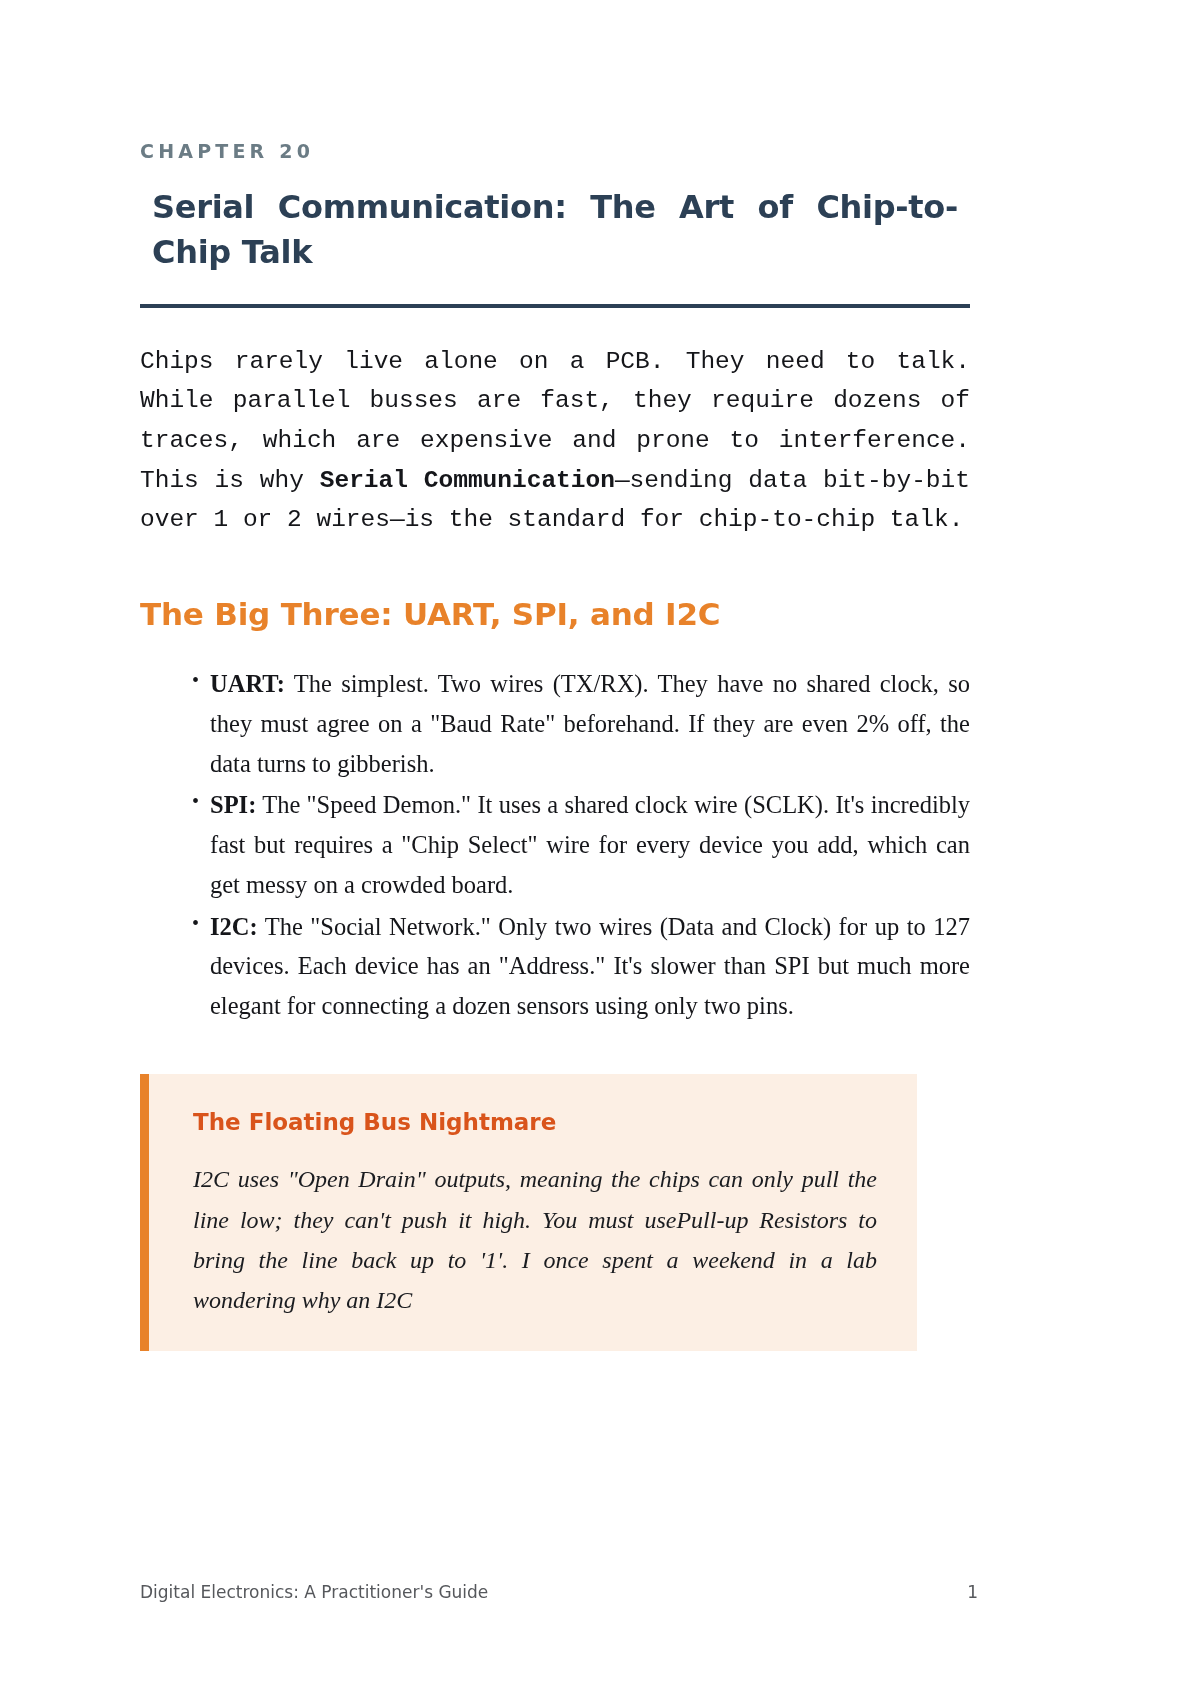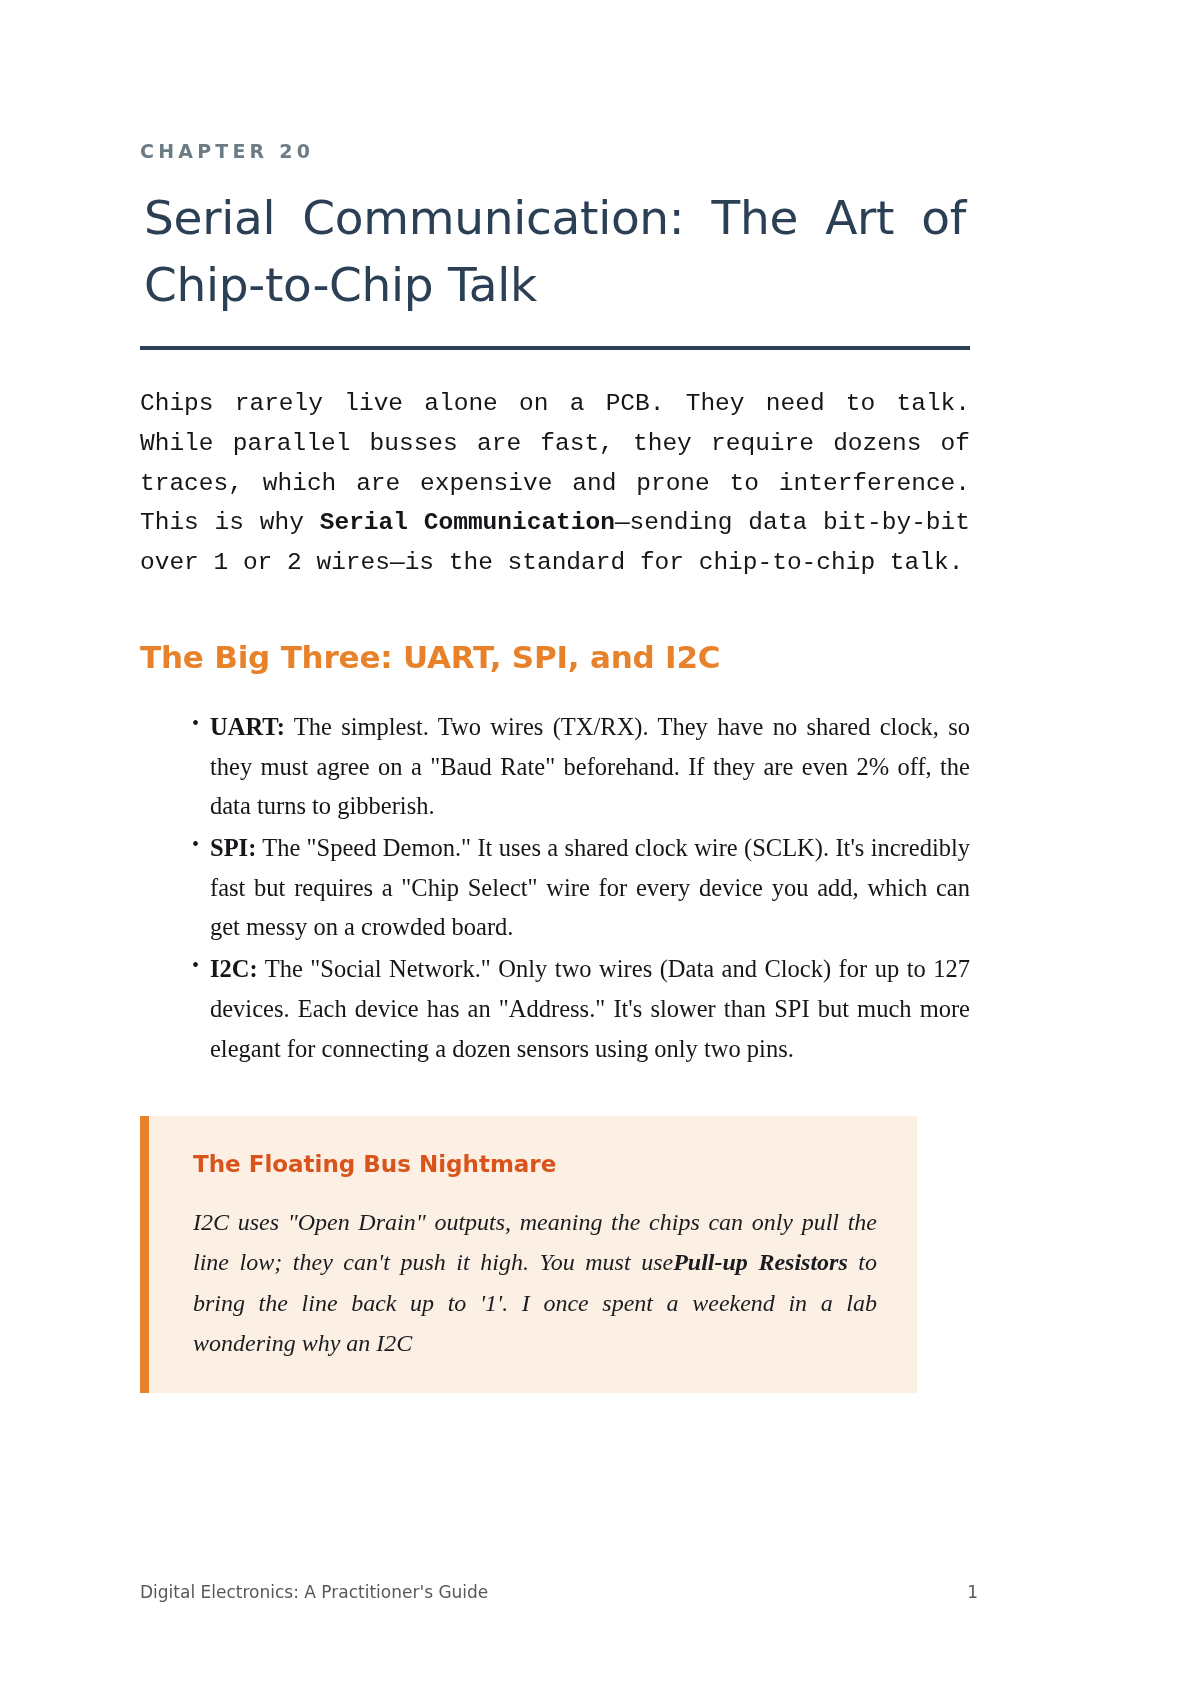--- a/index.html
+++ b/index.html
@@ -37,25 +37,25 @@
     font-weight: bold;
     letter-spacing: 4.2px;
     color: #6b7c85;
     margin: 0 0 22px 0;
     line-height: 1.2;
   }
 
   
   .chapter-title {
     font-family: "DejaVu Sans", sans-serif;
-    font-size: 47px;
-    font-weight: normal;
+    font-size: 32px;
+    font-weight: bold;
     color: #2c4055;
     line-height: 1.42;
-    margin: 4px;
+    margin: 12px;
     text-align: justify;
     text-align-last: left;
     letter-spacing: -0.3px;
   }
 
   .title-rule {
     border: none;
     border-top: 4px solid #2c4055;
     margin: 28px 0 0 0;
     width: 830px;
@@ -132,21 +132,21 @@
     font-family: "Liberation Serif", serif;
     font-style: italic;
     font-size: 24px;
     color: #1a1c20;
     line-height: 1.68;
     margin: 0;
     text-align: justify;
     text-align-last: left;
   }
   .callout-body b {
-    font-weight: bold;
+    font-weight: normal;
     font-style: italic;
   }
 
   
   .footer {
     position: absolute;
     left: 140px;
     top: 1582px;
     width: 838px;
     display: flex;

